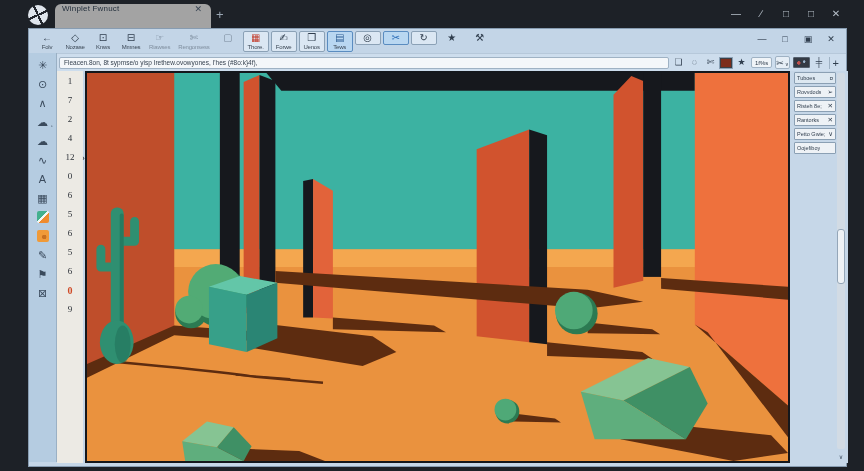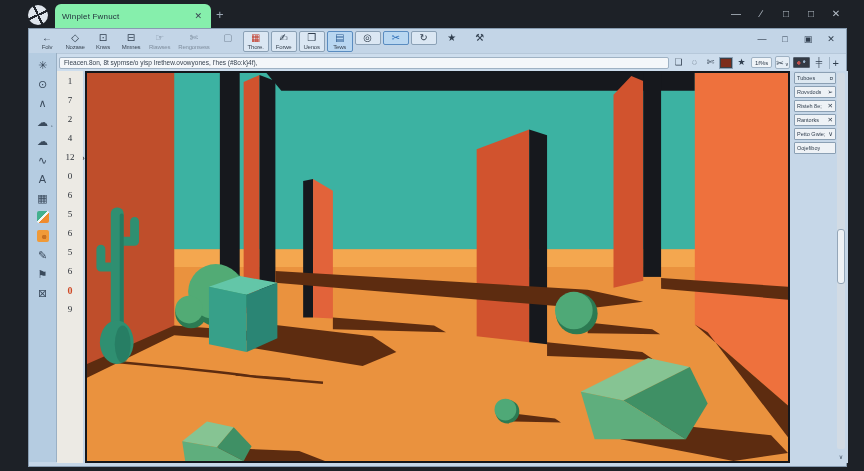--- a/index.html
+++ b/index.html
@@ -14,22 +14,22 @@
   
   .frame-logo{
     position:absolute; left:28px; top:5px; width:20px; height:20px;
     border-radius:50%; background:#dfe5ec;
     background-image:
       linear-gradient(65deg, transparent 46%, #23272e 46% 54%, transparent 54%),
       linear-gradient(-25deg, transparent 46%, #23272e 46% 54%, transparent 54%);
   }
   .tab{
     position:absolute; left:55px; top:4px; width:156px; height:24px;
-    background:#86efac; border-radius:6px 6px 0 0;
-    display:flex; align-items:center; padding:0 7px;
+    background:#a3a3a3; border-radius:6px 6px 0 0;
+    display:flex; padding:0 7px;
   }
   .tab-title{ flex:1; font-size:8px; color:#1f2b38; letter-spacing:.2px; white-space:nowrap; overflow:hidden;}
   .tab-close{ font-size:9px; color:#3a4654; padding:0 2px; }
   .newtab{ position:absolute; left:216px; top:7px; font-size:13px; color:#9aa6b3; }
   .frame-ctrls{ position:absolute; right:22px; top:8px; display:flex; gap:13px;
     font-size:10px; color:#b7c0ca; }
   .frame-ctrls span{ display:inline-block; width:12px; text-align:center; }
 
   
   .app{

